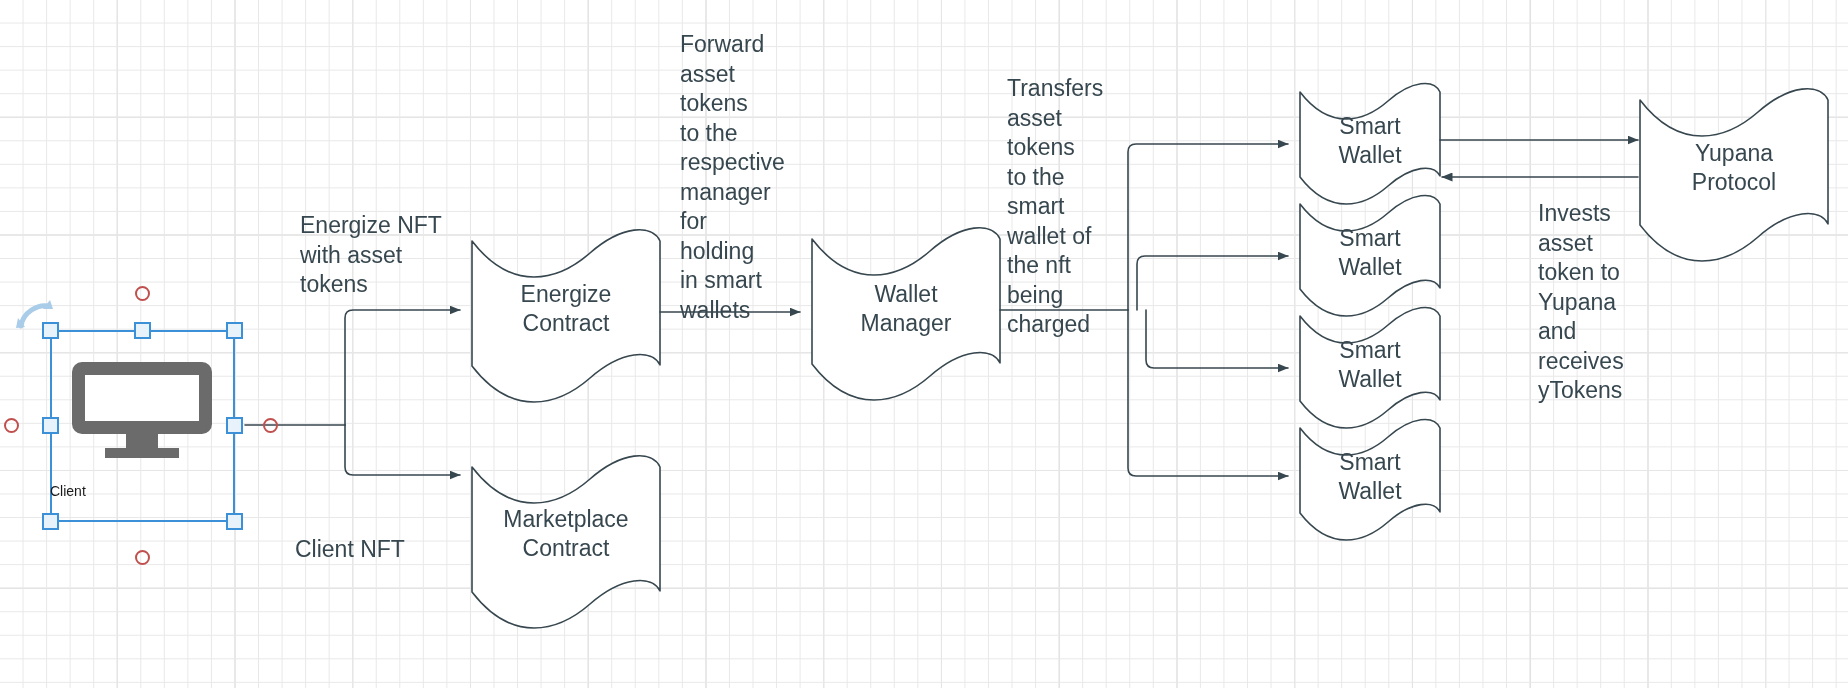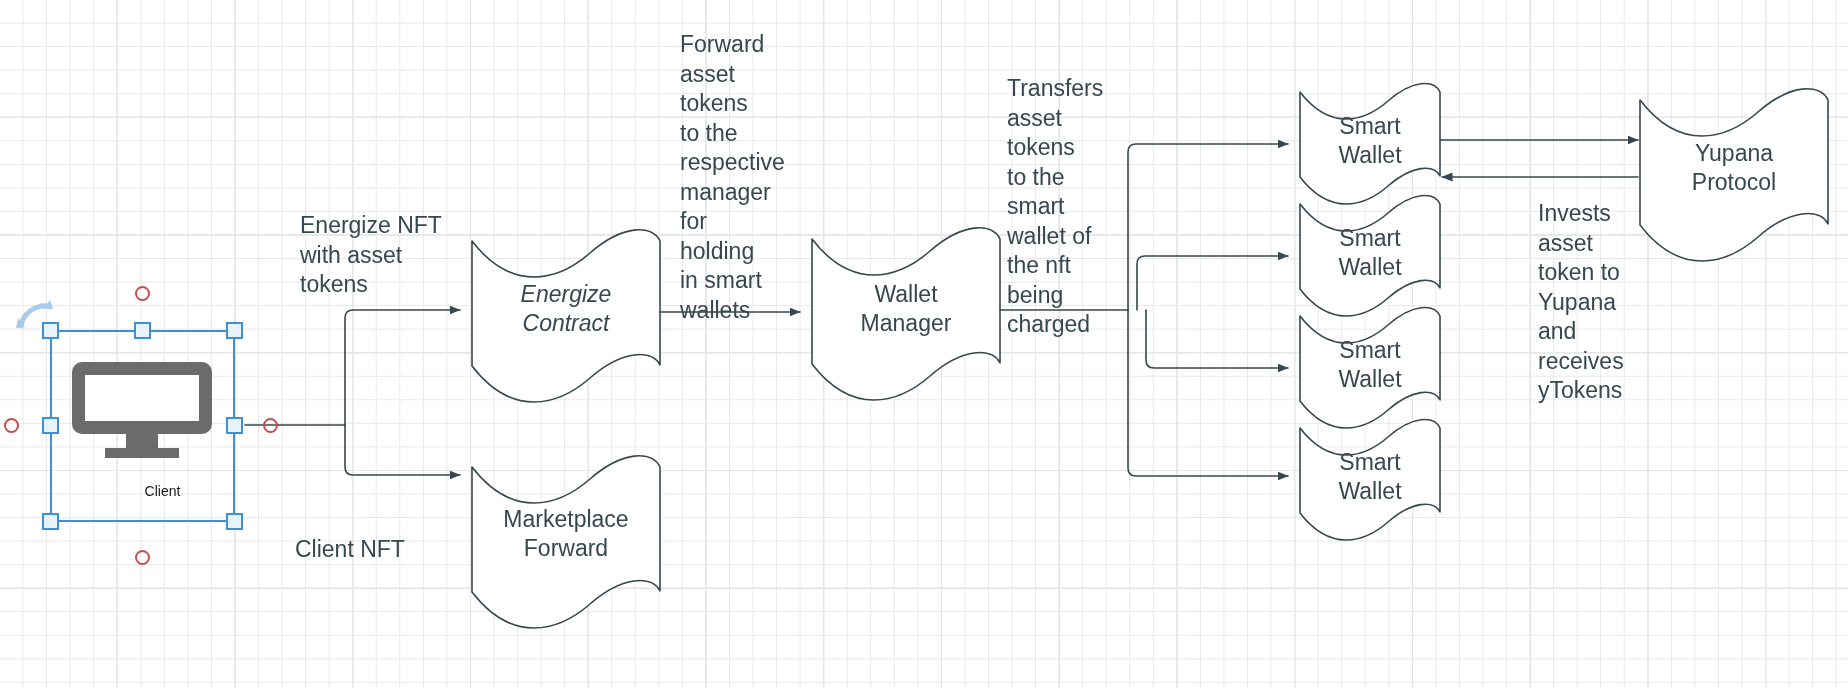--- a/index.html
+++ b/index.html
@@ -50,23 +50,22 @@
     line-height: 29.5px;
     white-space: pre-line;
   }
   .edge-label.left-align { text-align: left; margin-left: 48px; }
   .client-label {
     position: absolute;
     color: #1a1a1a;
     font-family: "Liberation Sans", sans-serif;
     font-size: 14px;
     line-height: 18px;
-    text-align: center;
+    text-align: left;
     width: 100%;
-    padding-left: 20px;
   }
   .sel-handle {
     position: absolute;
     width: 17px;
     height: 17px;
     background: #e8f2fb;
     border: 2px solid #3b90d8;
     box-sizing: border-box;
   }
   .conn-dot {
@@ -177,25 +176,25 @@
     <path d="M5,30 C7,16 22,8 32,10" fill="none" stroke="#a9cce8" stroke-width="5" stroke-linecap="round"></path>
     <path d="M34,4 L37,13 L27,13 Z" fill="#a9cce8"></path>
     <path d="M2,22 L9,31 L0,32 Z" fill="#a9cce8"></path>
   </svg>
 
   <div class="conn-dot" style="left:135px; top:286px;"></div>
   <div class="conn-dot" style="left:4px;   top:418px;"></div>
   <div class="conn-dot" style="left:263px; top:418px;"></div>
   <div class="conn-dot" style="left:135px; top:550px;"></div>
 
-  <div class="shape-label" style="left:472px; top:280px; width:188px;font-style:italic;">Energize
+  <div class="shape-label" style="left:472px; top:280px; width:188px;">Energize
 Contract</div>
 
   <div class="shape-label" style="left:466px; top:505px; width:200px;">Marketplace
-Forward</div>
+Contract</div>
 
   <div class="shape-label" style="left:812px; top:280px; width:188px;">Wallet
 Manager</div>
 
   <div class="shape-label" style="left:1300px; top:112px; width:140px;">Smart
 Wallet</div>
 
   <div class="shape-label" style="left:1300px; top:224px; width:140px;">Smart
 Wallet</div>
 

